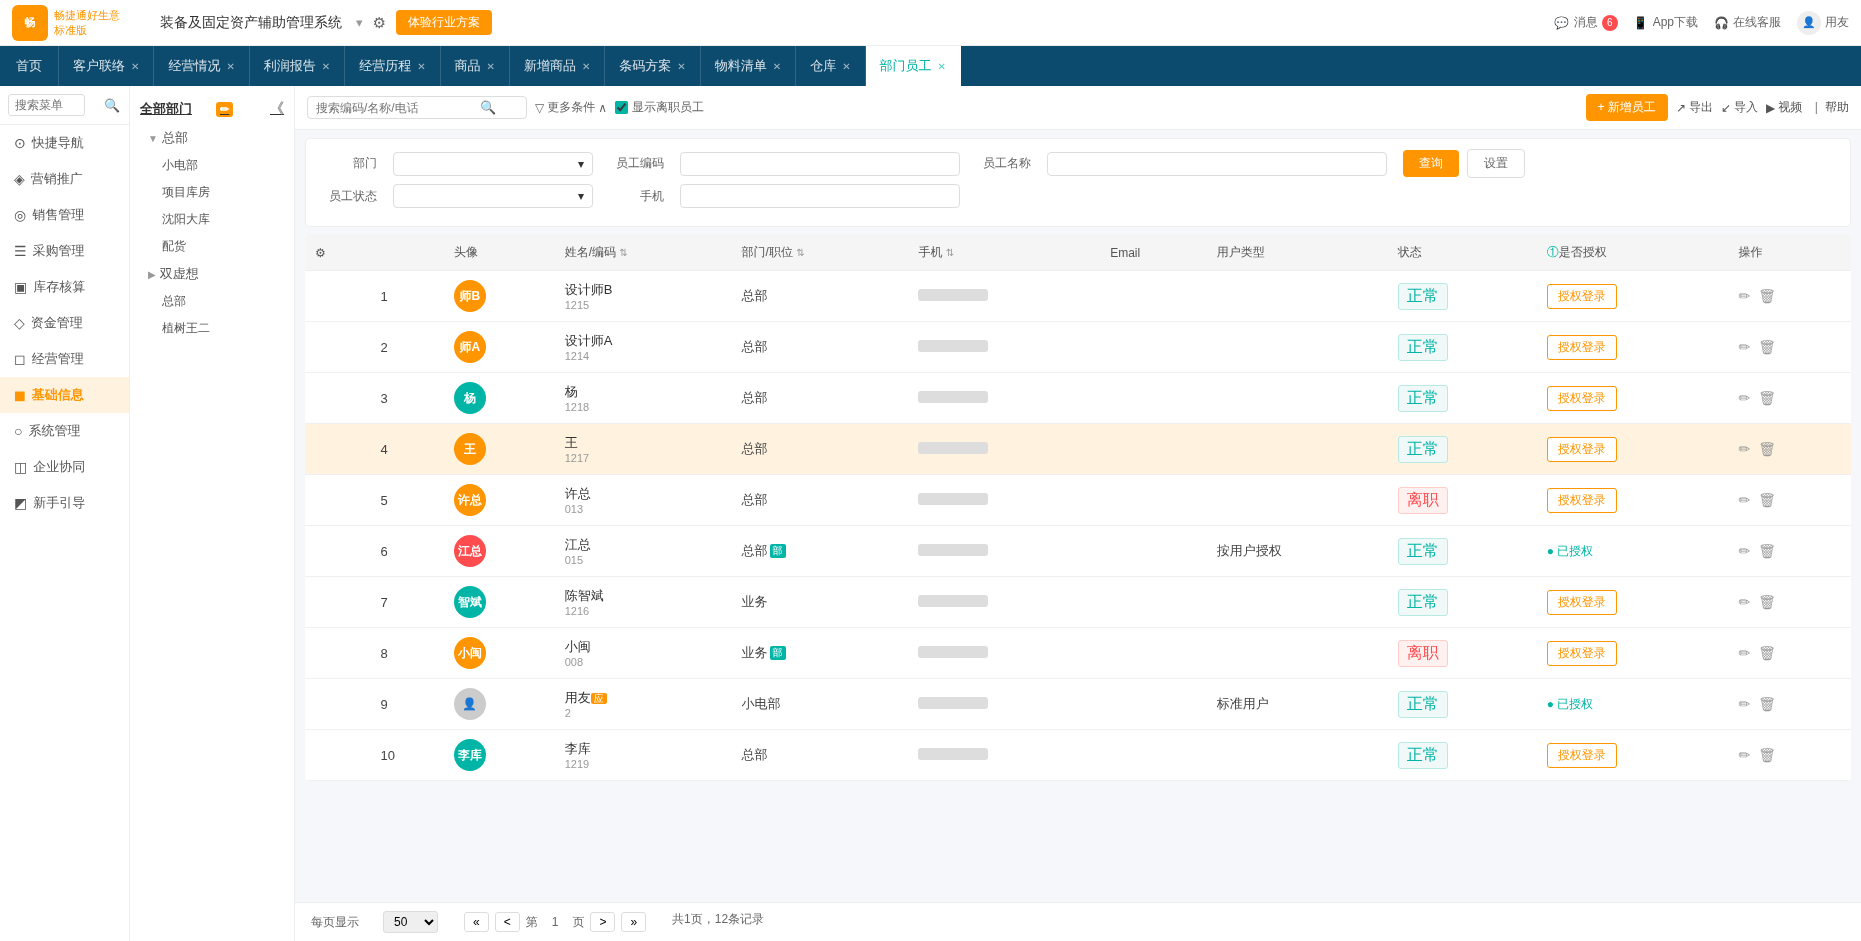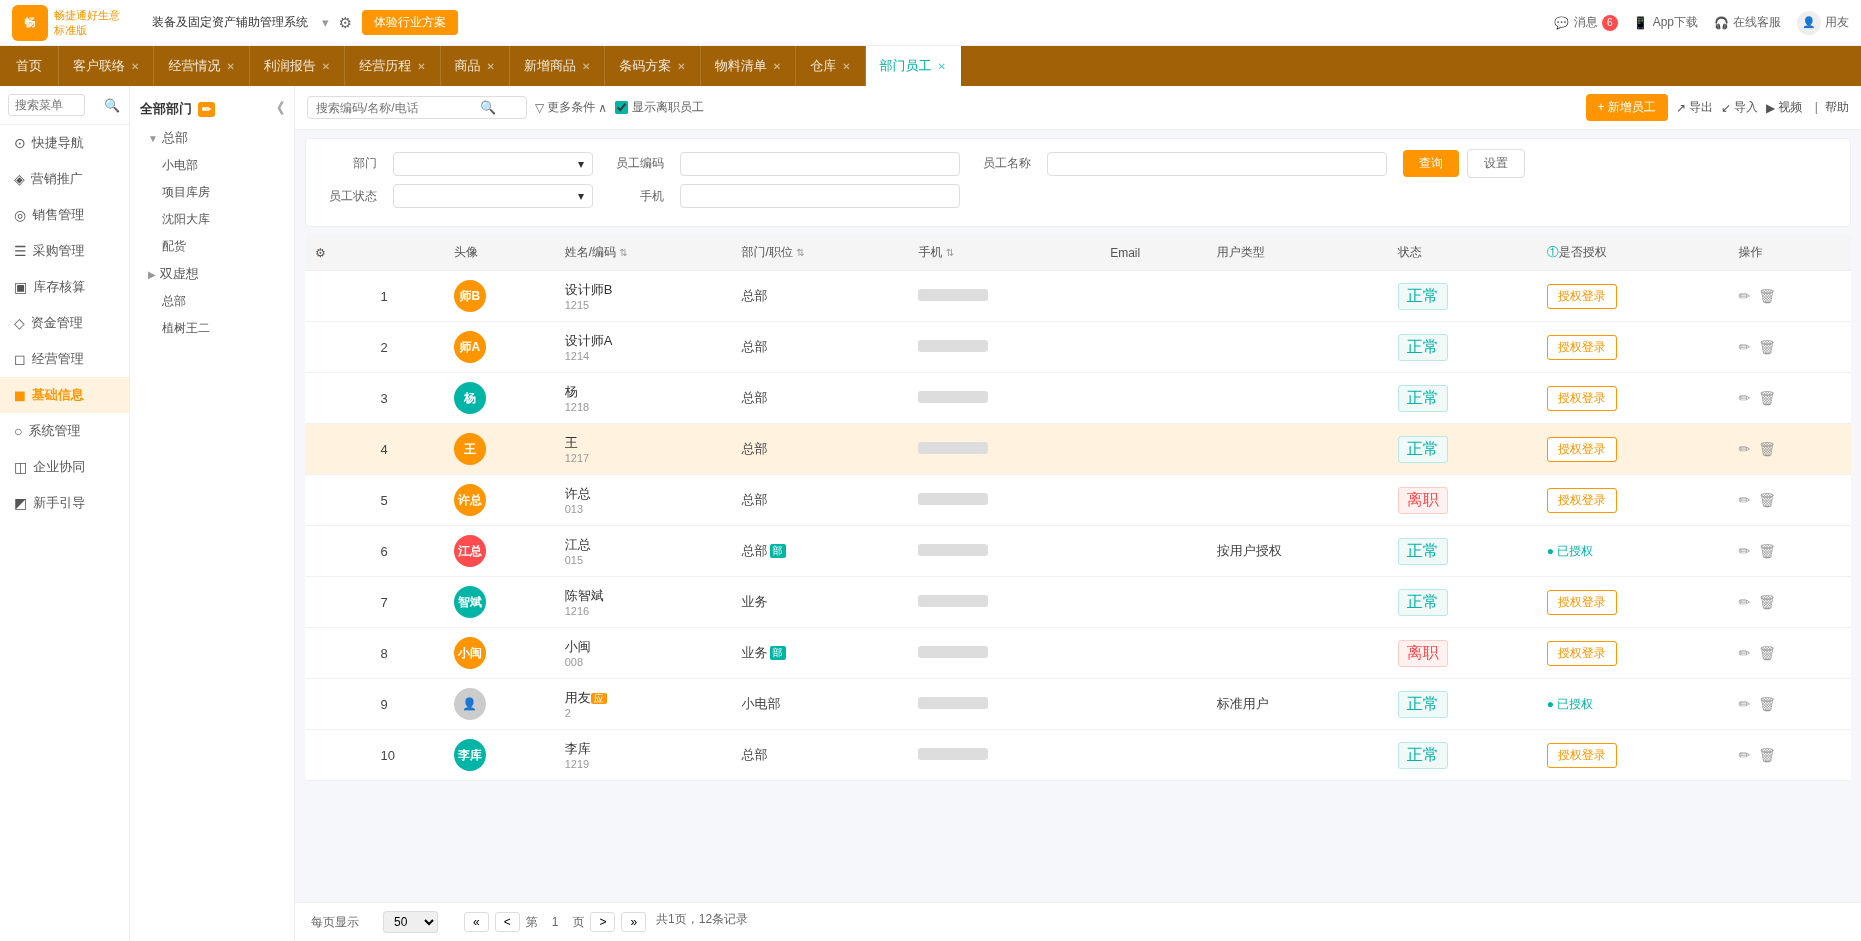--- a/index.html
+++ b/index.html
@@ -3,30 +3,30 @@
   <meta charset="utf-8">
   <style>
     * { box-sizing: border-box; margin: 0; padding: 0; }
     body { font-family: "Microsoft YaHei", Arial, sans-serif; font-size: 13px; background: #f5f5f5; color: #333; display: flex; flex-direction: column; height: 100vh; overflow: hidden; }
 
     
     .top-header { height: 46px; background: #fff; display: flex; align-items: center; padding: 0 12px; border-bottom: 1px solid #eee; gap: 10px; }
     .logo-area { display: flex; align-items: center; gap: 6px; min-width: 130px; }
     .logo-icon { width: 36px; height: 36px; background: #ff9500; border-radius: 6px; display: flex; align-items: center; justify-content: center; color: white; font-size: 11px; font-weight: bold; }
     .logo-text { font-size: 12px; color: #ff9500; line-height: 1.3; }
-    .system-title { font-size: 12px; color: #333; }
+    .system-title { font-size: 14px; color: #333; margin-left: 8px; }
     .title-arrow { color: #999; margin-left: 4px; }
     .header-right { margin-left: auto; display: flex; align-items: center; gap: 16px; font-size: 12px; color: #666; }
     .header-right-item { display: flex; align-items: center; gap: 4px; cursor: pointer; }
     .badge { background: #ff4d4f; color: white; border-radius: 50%; width: 16px; height: 16px; font-size: 10px; display: flex; align-items: center; justify-content: center; }
     .trial-btn { background: #ff9500; color: white; border: none; padding: 4px 12px; border-radius: 4px; cursor: pointer; font-size: 12px; }
     .settings-icon { color: #666; cursor: pointer; font-size: 15px; }
 
     
-    .nav-tabs { height: 40px; background: #a16207; display: flex; align-items: center; padding: 0 0; overflow: hidden; }
+    .nav-tabs { height: 40px; background: #0c4a6e; display: flex; align-items: center; padding: 0 0; overflow: hidden; }
     .nav-tab { padding: 0 14px; height: 40px; display: flex; align-items: center; gap: 4px; color: rgba(255,255,255,0.85); font-size: 13px; cursor: pointer; white-space: nowrap; border-right: 1px solid rgba(255,255,255,0.15); }
     .nav-tab:first-child { padding: 0 16px; }
     .nav-tab.active { background: #fff; color: #00b5a5; }
     .nav-tab .close-x { font-size: 10px; opacity: 0.7; margin-left: 2px; }
 
     
     .main-layout { display: flex; flex: 1; overflow: hidden; }
 
     
     .sidebar { width: 130px; background: #fff; border-right: 1px solid #eee; display: flex; flex-direction: column; overflow-y: auto; flex-shrink: 0; }
@@ -34,21 +34,21 @@
     .sidebar-search input { border: 1px solid #ddd; border-radius: 3px; padding: 3px 6px; font-size: 12px; width: 100%; }
     .sidebar-item { padding: 9px 14px; font-size: 13px; color: #555; cursor: pointer; display: flex; align-items: center; gap: 6px; }
     .sidebar-item.active { background: #fff3e0; color: #ff9500; font-weight: bold; }
     .sidebar-item .icon { font-size: 14px; }
 
     
     .content-area { flex: 1; display: flex; overflow: hidden; }
 
     
     .dept-tree { width: 165px; background: #fff; border-right: 1px solid #eee; overflow-y: auto; flex-shrink: 0; padding: 8px 0; }
-    .dept-tree-header { display: flex; align-items: center; padding: 6px 10px; font-weight: bold; font-size: 13px; color: #333; gap: 6px; }
+    .dept-tree-header { display: flex; align-items: center; padding: 6px 10px; font-weight: bold; font-size: 13px; color: #333; gap: 24px; text-decoration: underline; }
     .dept-tree-header .edit-icon { background: #ff9500; color: white; border-radius: 3px; padding: 1px 4px; font-size: 11px; cursor: pointer; }
     .dept-tree-header .collapse-btn { margin-left: auto; color: #999; cursor: pointer; font-size: 14px; }
     .dept-item { padding: 5px 10px 5px 18px; font-size: 13px; color: #555; cursor: pointer; display: flex; align-items: center; gap: 4px; }
     .dept-item .arrow { font-size: 10px; color: #999; }
     .dept-sub-item { padding: 5px 10px 5px 32px; font-size: 12px; color: #555; cursor: pointer; }
 
     
     .right-content { flex: 1; display: flex; flex-direction: column; overflow: hidden; background: #f5f7fa; }
 
     
@@ -97,21 +97,21 @@
     .dept-badge { background: #00b5a5; color: white; font-size: 10px; padding: 0 3px; border-radius: 2px; }
     .sort-icon { color: #999; font-size: 10px; }
 
     
     .table-footer { background: #fff; border-top: 1px solid #eee; padding: 8px 16px; display: flex; font-size: 12px; color: #666; gap: 10px; }
     .page-size-wrap { display: flex; align-items: center; gap: 6px; }
     .page-size-select { border: 1px solid #ddd; border-radius: 3px; padding: 2px 6px; font-size: 12px; margin-left: 18px; }
     .pagination { display: flex; align-items: center; gap: 6px; margin-left: 16px; }
     .page-btn { border: 1px solid #ddd; background: #fff; padding: 2px 8px; border-radius: 3px; cursor: pointer; font-size: 12px; }
     .page-num { padding: 2px 8px; border-radius: 3px; }
-    .total-info { }
+    .total-info { margin-left: 16px; }
   </style>
 </head>
 <body>
 
 <div class="top-header">
   <div class="logo-area">
     <div class="logo-icon">畅</div>
     <div class="logo-text" style="white-space:pre-line;font-size:11px;">畅捷通好生意
 标准版</div>
   </div>

